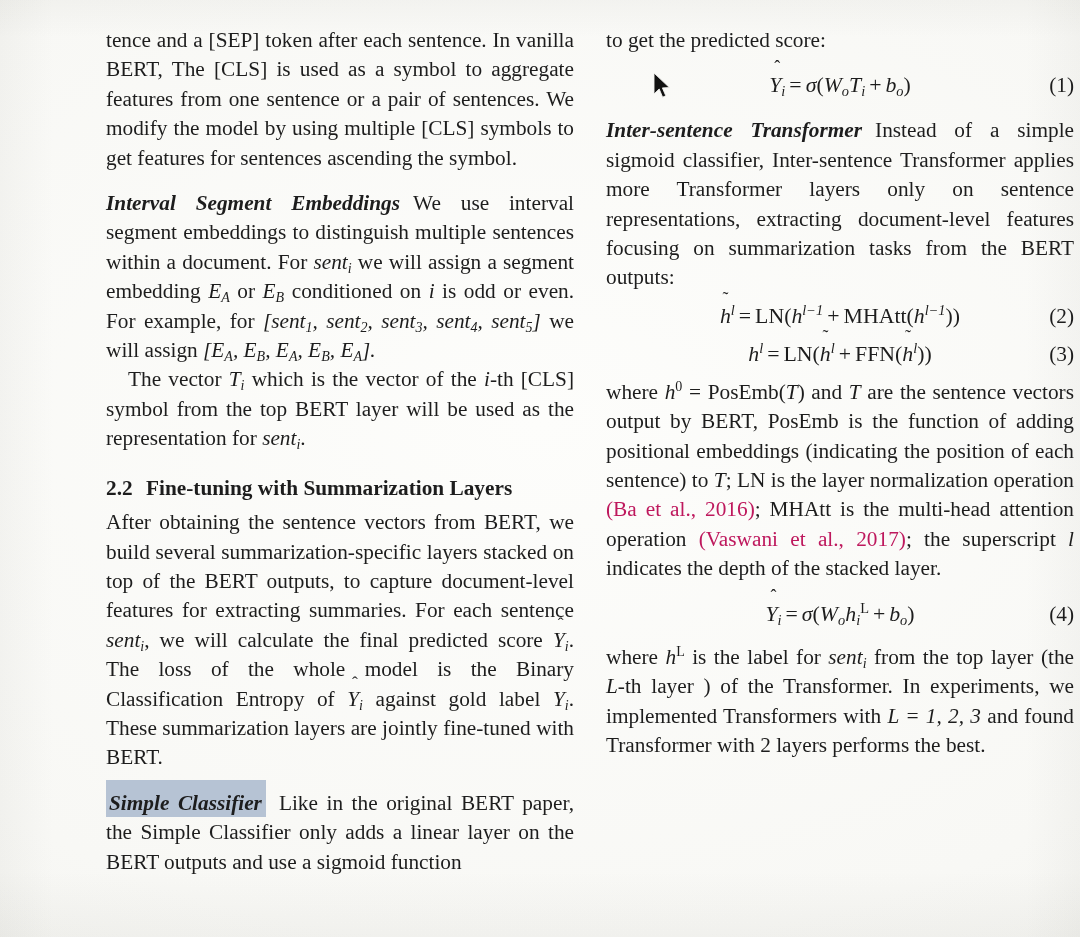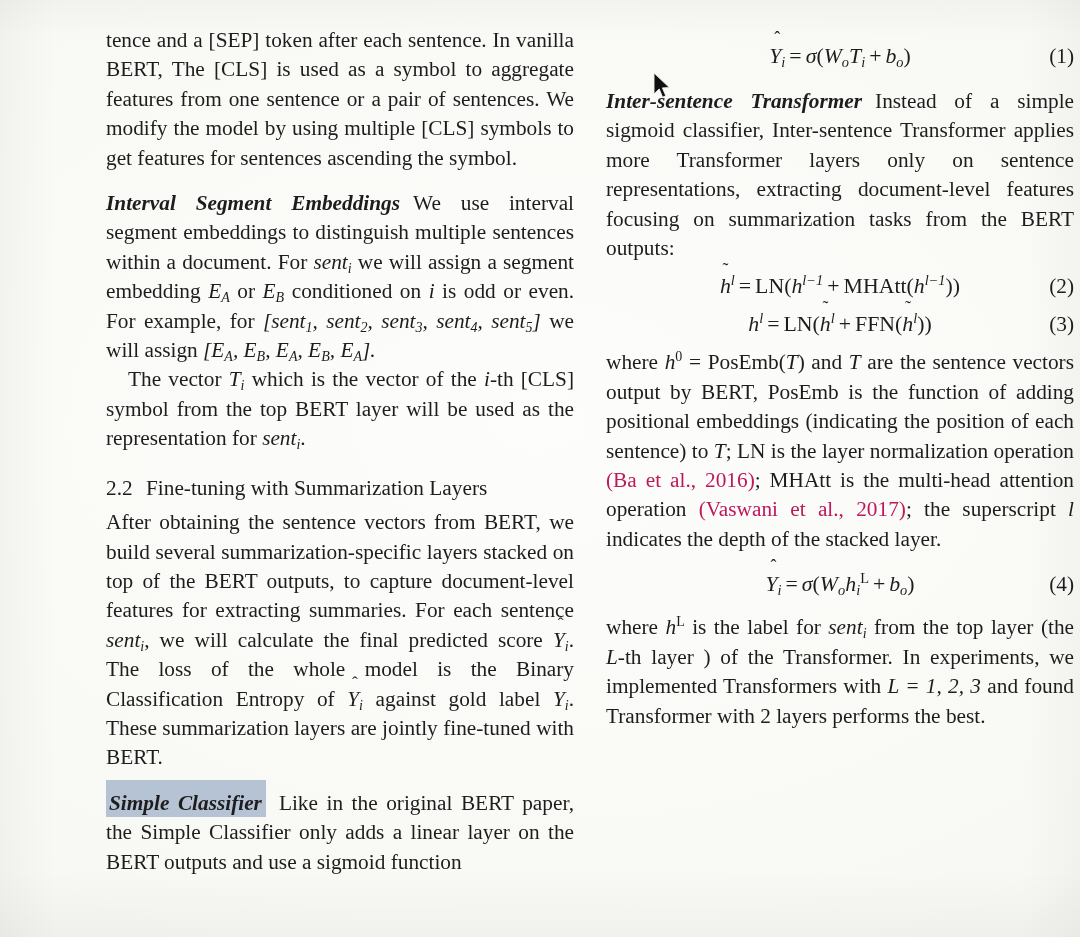--- a/index.html
+++ b/index.html
@@ -63,21 +63,21 @@
   p.gap-sm { margin-top: 9px; }
 
   .runin {
     font-weight: bold;
     font-style: italic;
   }
   .runin-sp { display: inline-block; width: 13px; }
 
   .sec-head {
     font-size: 21.3px;
-    font-weight: normal;
+    font-weight: bold;
     line-height: 29.4px;
     margin: 20px 0 5px 0;
   }
   .sec-num { display: inline-block; min-width: 40px; }
   .mi { font-style: italic; font-family: "Liberation Serif", serif; }
 
   sub, sup {
     font-size: 0.66em;
     line-height: 0;
     font-style: italic;
@@ -189,20 +189,21 @@
       <span class="mi"><span>Y</span><sub>i</sub></span><span>. These summarization layers are jointly fine-tuned with BERT.</span>
     </p>
 
     <p class="gap-before"><span class="runin highlight">Simple Classifier</span><span class="runin-sp"></span><span>Like in the original BERT paper, the Simple Classifier only adds a linear layer on the BERT outputs and use a sigmoid function</span>
     </p>
 
   </div>
 
   <div class="column">
 
+    <p>to get the predicted score:</p>
 
     <div class="eq">
       <span class="body"><span class="hat"><span class="acc">ˆ</span><span>Y</span><sub>i</sub></span><span class="op">=</span><span class="mi">σ</span>(<span class="mi">W</span><sub>o</sub><span class="mi">T</span><sub>i</sub><span class="op">+</span><span class="mi">b</span><sub>o</sub>)</span>
       <span class="num">(1)</span>
     </div>
 
 
     <p class="gap-before"><span class="runin">Inter-sentence Transformer</span><span class="runin-sp"></span><span>Instead of a simple sigmoid classifier, Inter-sentence Transformer applies more Transformer layers only on sentence representations, extracting document-level features focusing on summarization tasks from the BERT outputs:</span></p>
 
     <div class="eq tight">

